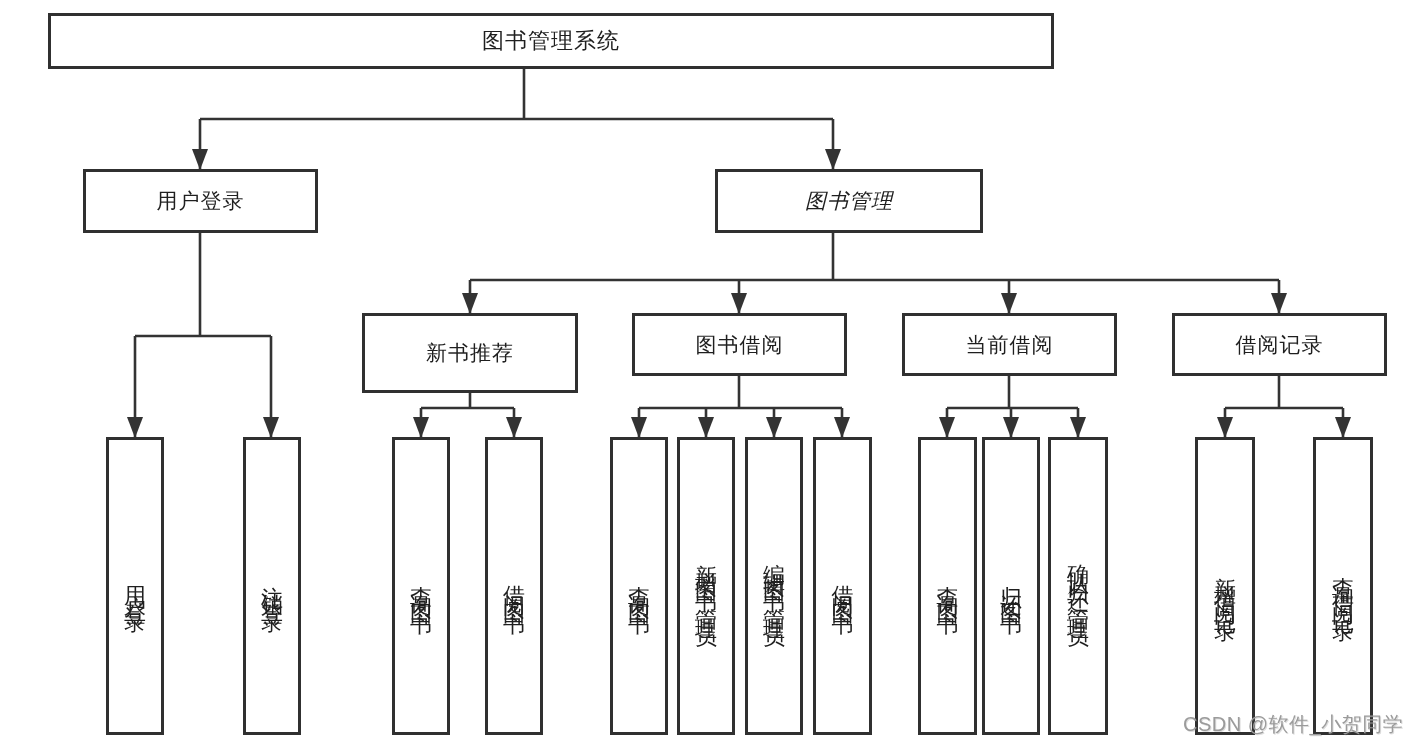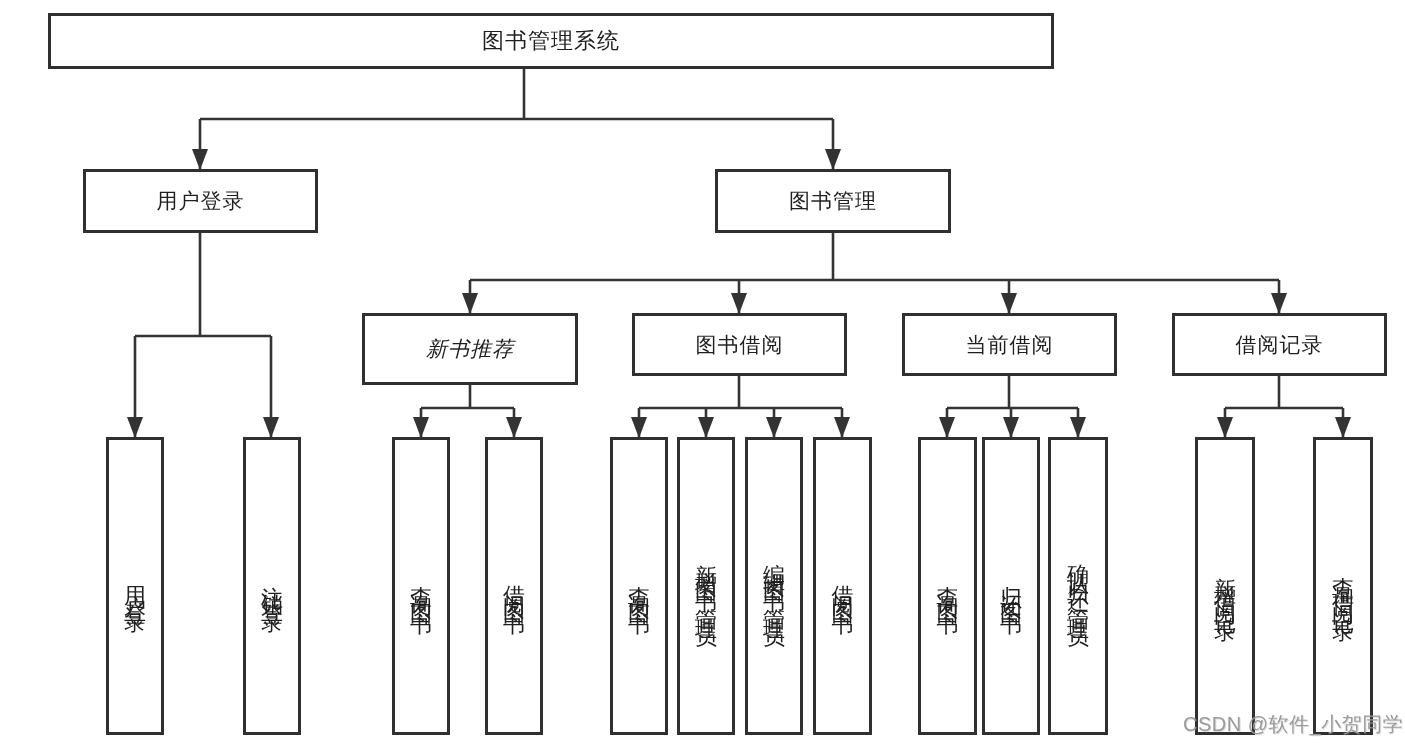--- a/index.html
+++ b/index.html
@@ -119,25 +119,25 @@
     </g>
   </svg>
 
   <div class="node hbox root" style="left:24px; top:13px; width:1006px; height:56px;margin-left:24px;">
     <span>图书管理系统</span>
   </div>
 
   <div class="node hbox" style="left:83px; top:169px; width:235px; height:64px;">
     <span>用户登录</span>
   </div>
-  <div class="node hbox" style="left:715px; top:169px; width:236px; height:64px;">
+  <div class="node hbox" style="left:715px; top:169px; width:268px; height:64px;font-style:italic;">
     <span>图书管理</span>
   </div>
 
-  <div class="node hbox" style="left:362px; top:313px; width:216px; height:72px;font-style:italic;">
+  <div class="node hbox" style="left:362px; top:313px; width:216px; height:80px;">
     <span>新书推荐</span>
   </div>
   <div class="node hbox" style="left:902px; top:313px; width:215px; height:63px;">
     <span>当前借阅</span>
   </div>
   <div class="node hbox" style="left:632px; top:313px; width:215px; height:63px;">
     <span>图书借阅</span>
   </div>
   <div class="node hbox" style="left:1172px; top:313px; width:215px; height:63px;">
     <span>借阅记录</span>

